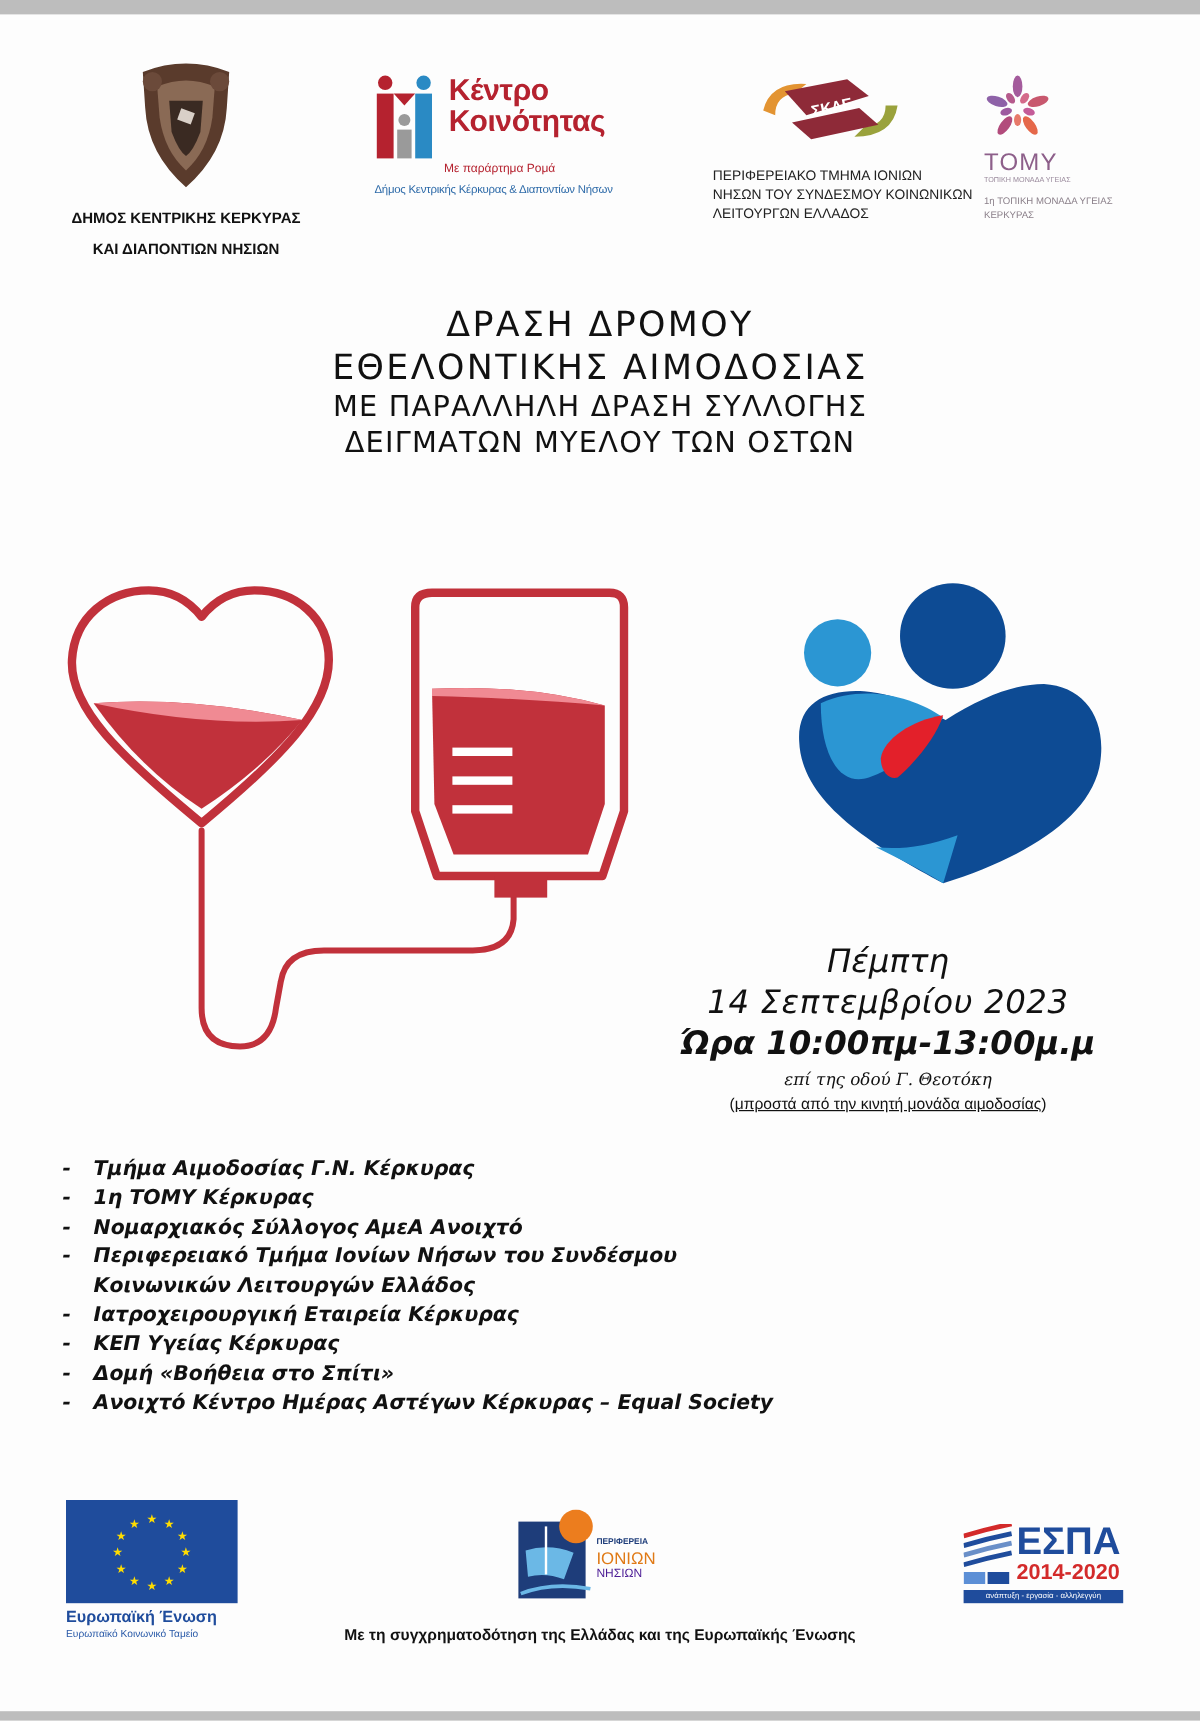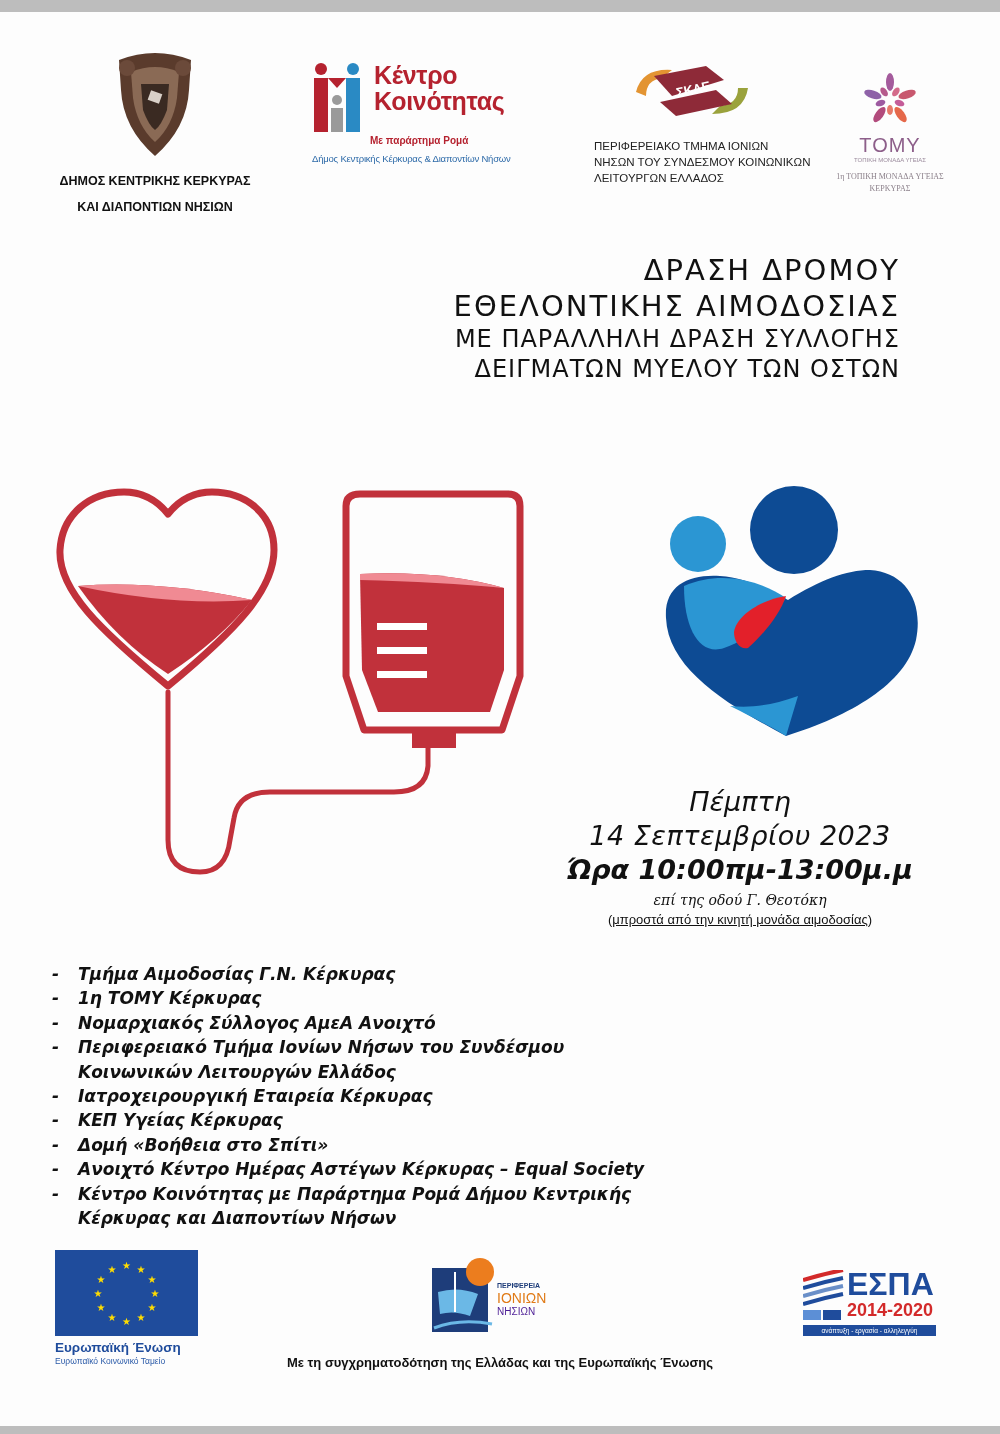--- a/index.html
+++ b/index.html
@@ -11,35 +11,35 @@
     
     .logo { position: absolute; }
     .dimos { left: 30px; top: 50px; width: 250px; text-align: center; }
     .dimos .crest { width: 92px; height: 110px; margin: 0 auto; }
     .dimos .l1 { font-weight: bold; font-size: 12.5px; margin-top: 10px; }
     .dimos .l2 { font-weight: bold; font-size: 12.5px; margin-top: 12px; }
 
     .kentro { left: 312px; top: 62px; width: 230px; }
     .kentro .row { display: flex; align-items: flex-start; }
     .kentro .title { color: #b5222f; font-weight: bold; font-size: 25px; line-height: 26px; margin-left: 6px; letter-spacing: -0.3px; }
-    .kentro .sub { color: #b5222f; font-weight: bold; font-size: 10px; margin-left: 58px; margin-top: 1px; }
+    .kentro .sub { color: #b5222f; font-weight: normal; font-size: 10px; margin-left: 58px; margin-top: 1px; }
     .kentro .foot { color: #2d6aa8; font-size: 9.5px; margin-top: 7px; letter-spacing: -0.2px; }
 
     .skle { left: 594px; top: 62px; width: 220px; }
     .skle .mark { width: 120px; height: 58px; margin-left: 38px; }
     .skle .txt { font-size: 11.5px; line-height: 16px; margin-top: 14px; color: #222; }
 
-    .tomy { left: 820px; top: 72px; width: 140px; text-align: center; }
+    .tomy { left: 820px; top: 62px; width: 140px; text-align: left; }
     .tomy .flower { width: 56px; height: 56px; margin: 0 auto; }
     .tomy .name { color: #8d5f8a; font-size: 20px; letter-spacing: 1px; margin-top: 2px; }
     .tomy .tag { color: #9a8a9c; font-size: 6px; }
-    .tomy .txt { color: #8a7f89; font-size: 8px; line-height: 12px; margin-top: 8px; font-family: Liberation Serif, serif; }
-
-    
-    .title-block { position: absolute; left: 100px; top: 252px; width: 800px; text-align: right; font-family: "DejaVu Sans", sans-serif; color: #111; }
+    .tomy .txt { color: #8a7f89; font-size: 8px; line-height: 12px; margin-top: 8px; }
+
+    
+    .title-block { position: absolute; left: 100px; top: 252px; width: 800px; text-align: center; font-family: "DejaVu Sans", sans-serif; color: #111; }
     .title-block .t1 { font-size: 29px; letter-spacing: 2px; line-height: 36px; }
     .title-block .t2 { font-size: 29px; letter-spacing: 2px; line-height: 36px; }
     .title-block .t3 { font-size: 24px; letter-spacing: 1px; line-height: 30px; }
     .title-block .t4 { font-size: 24px; letter-spacing: 1px; line-height: 30px; }
 
     
     .blood { position: absolute; left: 40px; top: 480px; width: 500px; height: 400px; }
     .hug { position: absolute; left: 640px; top: 470px; width: 330px; height: 300px; }
 
     
@@ -199,21 +199,20 @@
 
 <ul class="partners">
   <li>Τμήμα Αιμοδοσίας Γ.Ν. Κέρκυρας</li>
   <li>1η ΤΟΜΥ Κέρκυρας</li>
   <li>Νομαρχιακός Σύλλογος ΑμεΑ Ανοιχτό</li>
   <li style="width:610px">Περιφερειακό Τμήμα Ιονίων Νήσων του Συνδέσμου Κοινωνικών Λειτουργών Ελλάδος</li>
   <li>Ιατροχειρουργική Εταιρεία Κέρκυρας</li>
   <li>ΚΕΠ Υγείας Κέρκυρας</li>
   <li>Δομή «Βοήθεια στο Σπίτι»</li>
   <li>Ανοιχτό Κέντρο Ημέρας Αστέγων Κέρκυρας – Equal Society</li>
-  <li style="width:660px">Κέντρο Κοινότητας με Παράρτημα Ρομά Δήμου Κεντρικής Κέρκυρας και Διαποντίων Νήσων</li>
 </ul>
 
 <div class="eu">
   <div class="flag">
     <svg width="143" height="86" viewBox="0 0 143 86">
       <g fill="#ffdd00" font-size="10" text-anchor="middle" font-family="DejaVu Sans, sans-serif">
         <text x="71.5" y="19">★</text>
         <text x="86" y="23">★</text>
         <text x="97" y="33">★</text>
         <text x="100" y="47">★</text>

